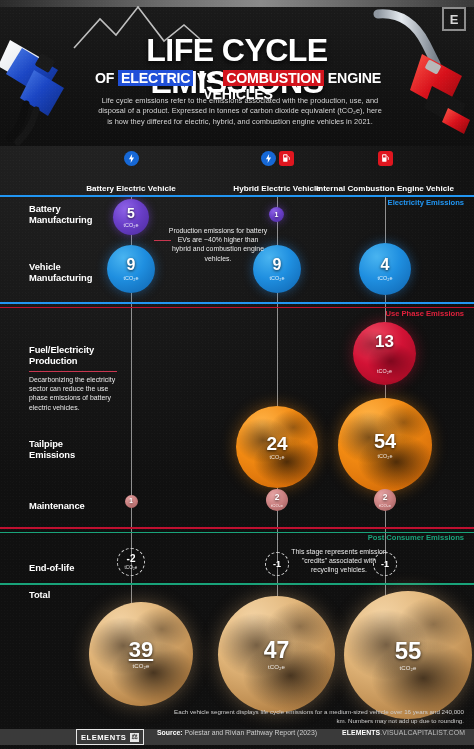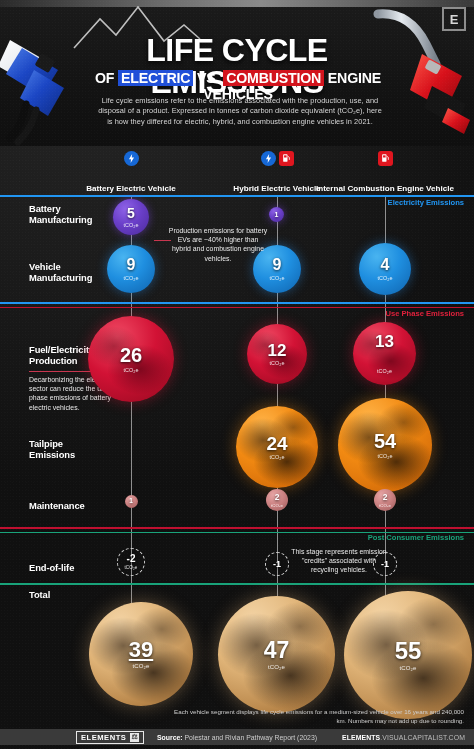--- a/index.html
+++ b/index.html
@@ -110,21 +110,21 @@
 
   
   .anno{ position:absolute; color:#e9e9e9; font-size:6.9px; line-height:9.2px; }
   .anno.center{ text-align:center; }
   .anno-rule{ position:absolute; height:1.3px; }
 
   
   #footnote{ position:absolute; right:10px; top:708px; width:300px; text-align:right;
              font-size:6.2px; line-height:8.6px; color:#cfcfcf; }
   #footer{ position:absolute; left:0; top:729px; width:474px; height:16px;
-           background:#3a3a3a; display:flex; align-items:center; }
+           background:#3a3a3a; display:flex; }
   #footer .logo{ margin-left:76px; border:1.4px solid #e8e8e8; padding:1px 4px;
                  font-size:7.6px; font-weight:bold; color:#fff; letter-spacing:.5px;
                  display:flex; align-items:center; gap:4px; }
   #footer .logo .sq{ width:9px; height:9px; background:#e8e8e8; color:#3a3a3a;
                      font-size:7px; display:flex; align-items:center; justify-content:center; }
   #footer .src{ position:absolute; left:50%; transform:translateX(-50%);
                 font-size:6.9px; color:#cdcdcd; white-space:nowrap; }
   #footer .src b{ color:#fff; }
   #footer .site{ position:absolute; right:9px; font-size:6.9px; color:#bdbdbd; letter-spacing:.1px;}
   #footer .site b{ color:#fff; }
@@ -275,30 +275,20 @@
   <div class="dline" style="top:302px; background:#2196f3;"></div>
   <div class="dline" style="top:306.5px; background:#c01030;"></div>
   <div class="sectlabel" style="top:310px; color:#e0213c;margin-left:40px;">
     <span>Use Phase Emissions</span>
   </div>
 
   <div class="rowlabel" style="top:344px; width:90px;">Fuel/Electricity Production</div>
   <div class="anno-rule" style="left:29px; top:371px; width:88px; background:#c8364f;"></div>
   <div class="anno" style="left:29px; top:375px; width:92px;">Decarbonizing the electricity sector can reduce the use phase emissions of battery electric vehicles.</div>
 
-  <div class="bub b-red" style="left:88px; top:316px; width:86px; height:86px;">
-    <div class="smoke-red"></div>
-    <span class="v" style="font-size:20px; z-index:2;">26</span>
-    <span class="u" style="z-index:2;">tCO₂e</span>
-  </div>
-  <div class="bub b-red" style="left:247px; top:324px; width:60px; height:60px;">
-    <div class="smoke-red"></div>
-    <span class="v" style="font-size:17px; z-index:2;">12</span>
-    <span class="u" style="z-index:2;">tCO₂e</span>
-  </div>
   <div class="bub b-red" style="left:353px; top:322px; width:63px; height:63px;gap:16px;">
     <div class="smoke-red"></div>
     <span class="v" style="font-size:17px; z-index:2;">13</span>
     <span class="u" style="z-index:2;">tCO₂e</span>
   </div>
 
   <div class="rowlabel" style="top:438px; width:80px;">Tailpipe Emissions</div>
   <div class="bub b-orange" style="left:236px; top:406px; width:82px; height:82px;">
     <div class="smoke"></div>
     <span class="v" style="font-size:19px; z-index:2;">24</span>

